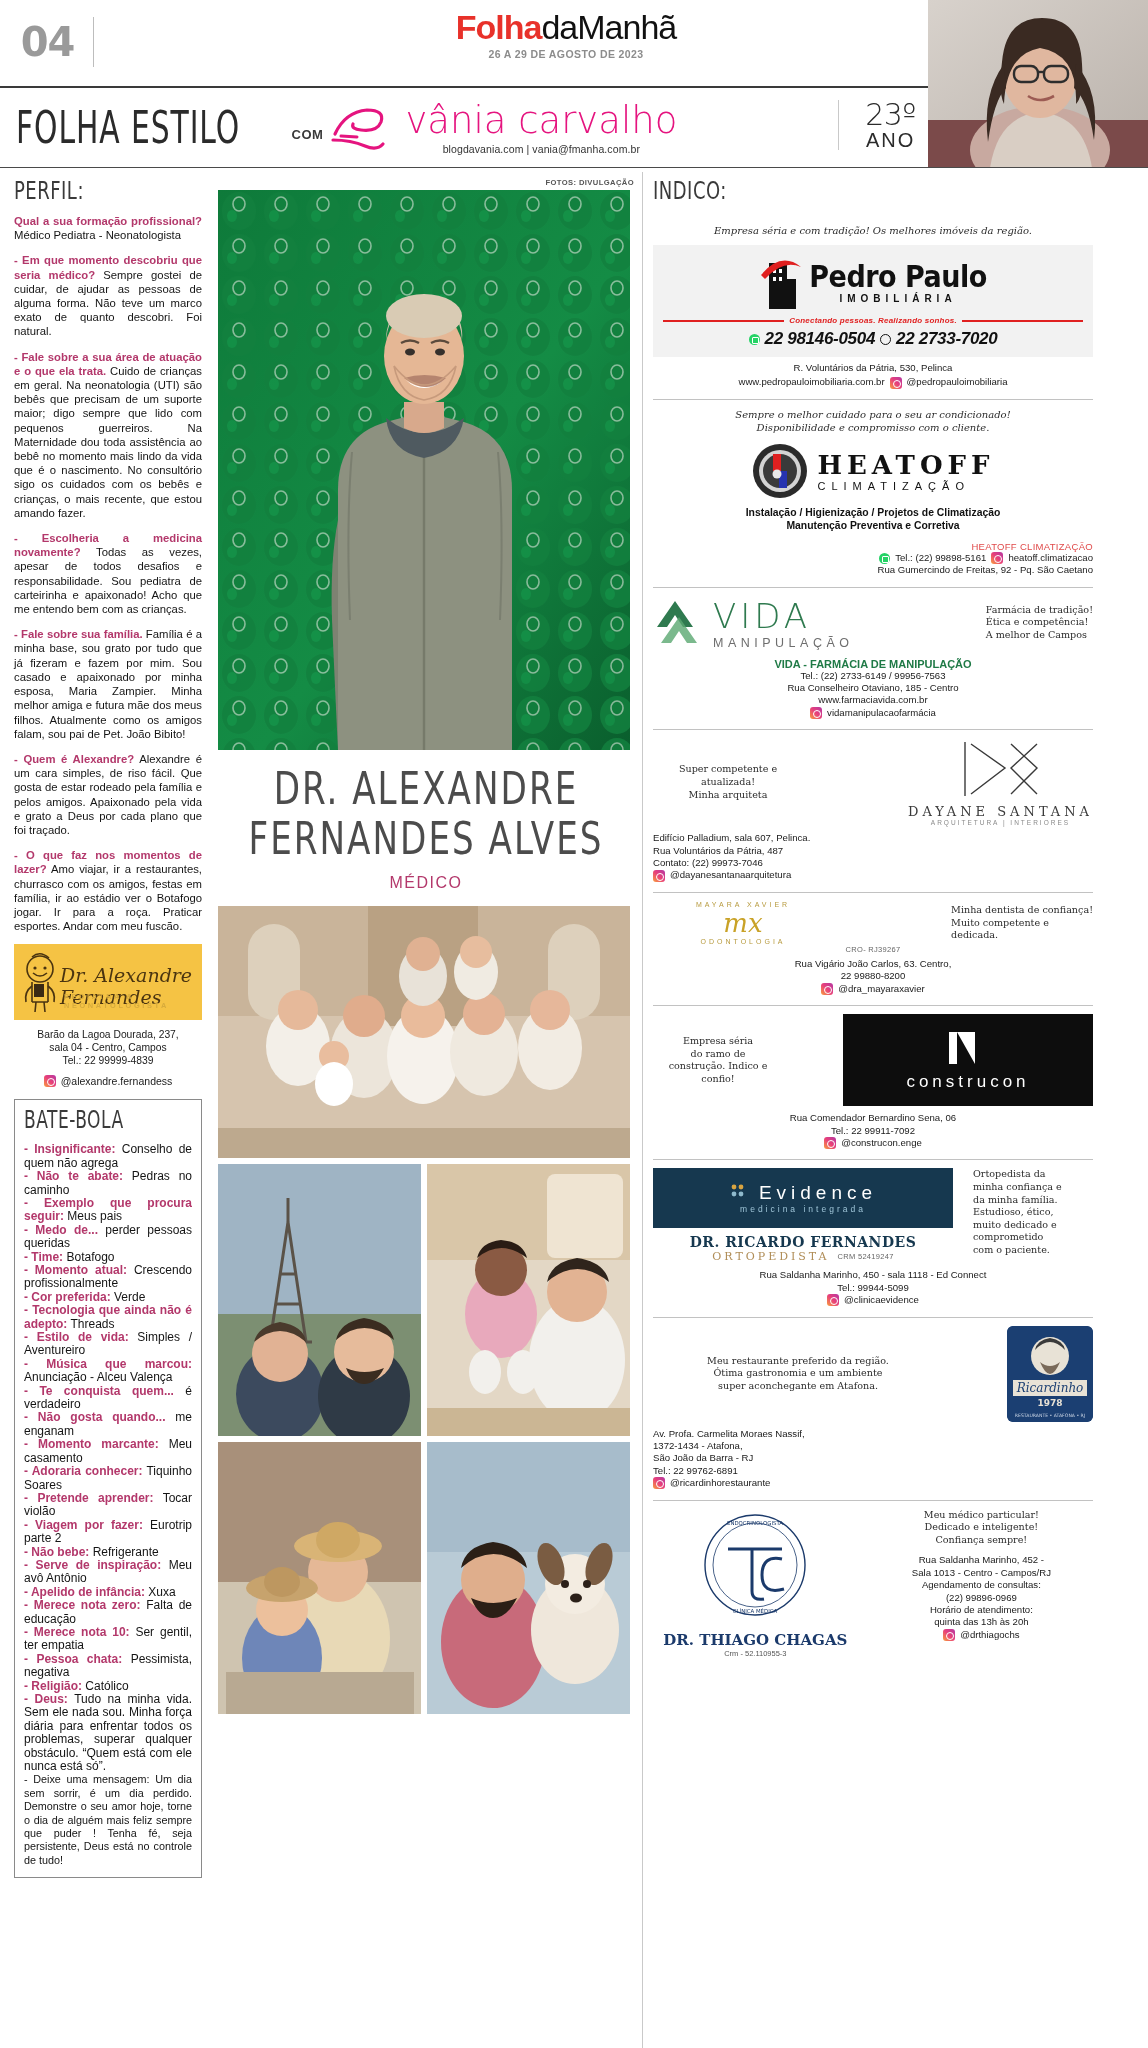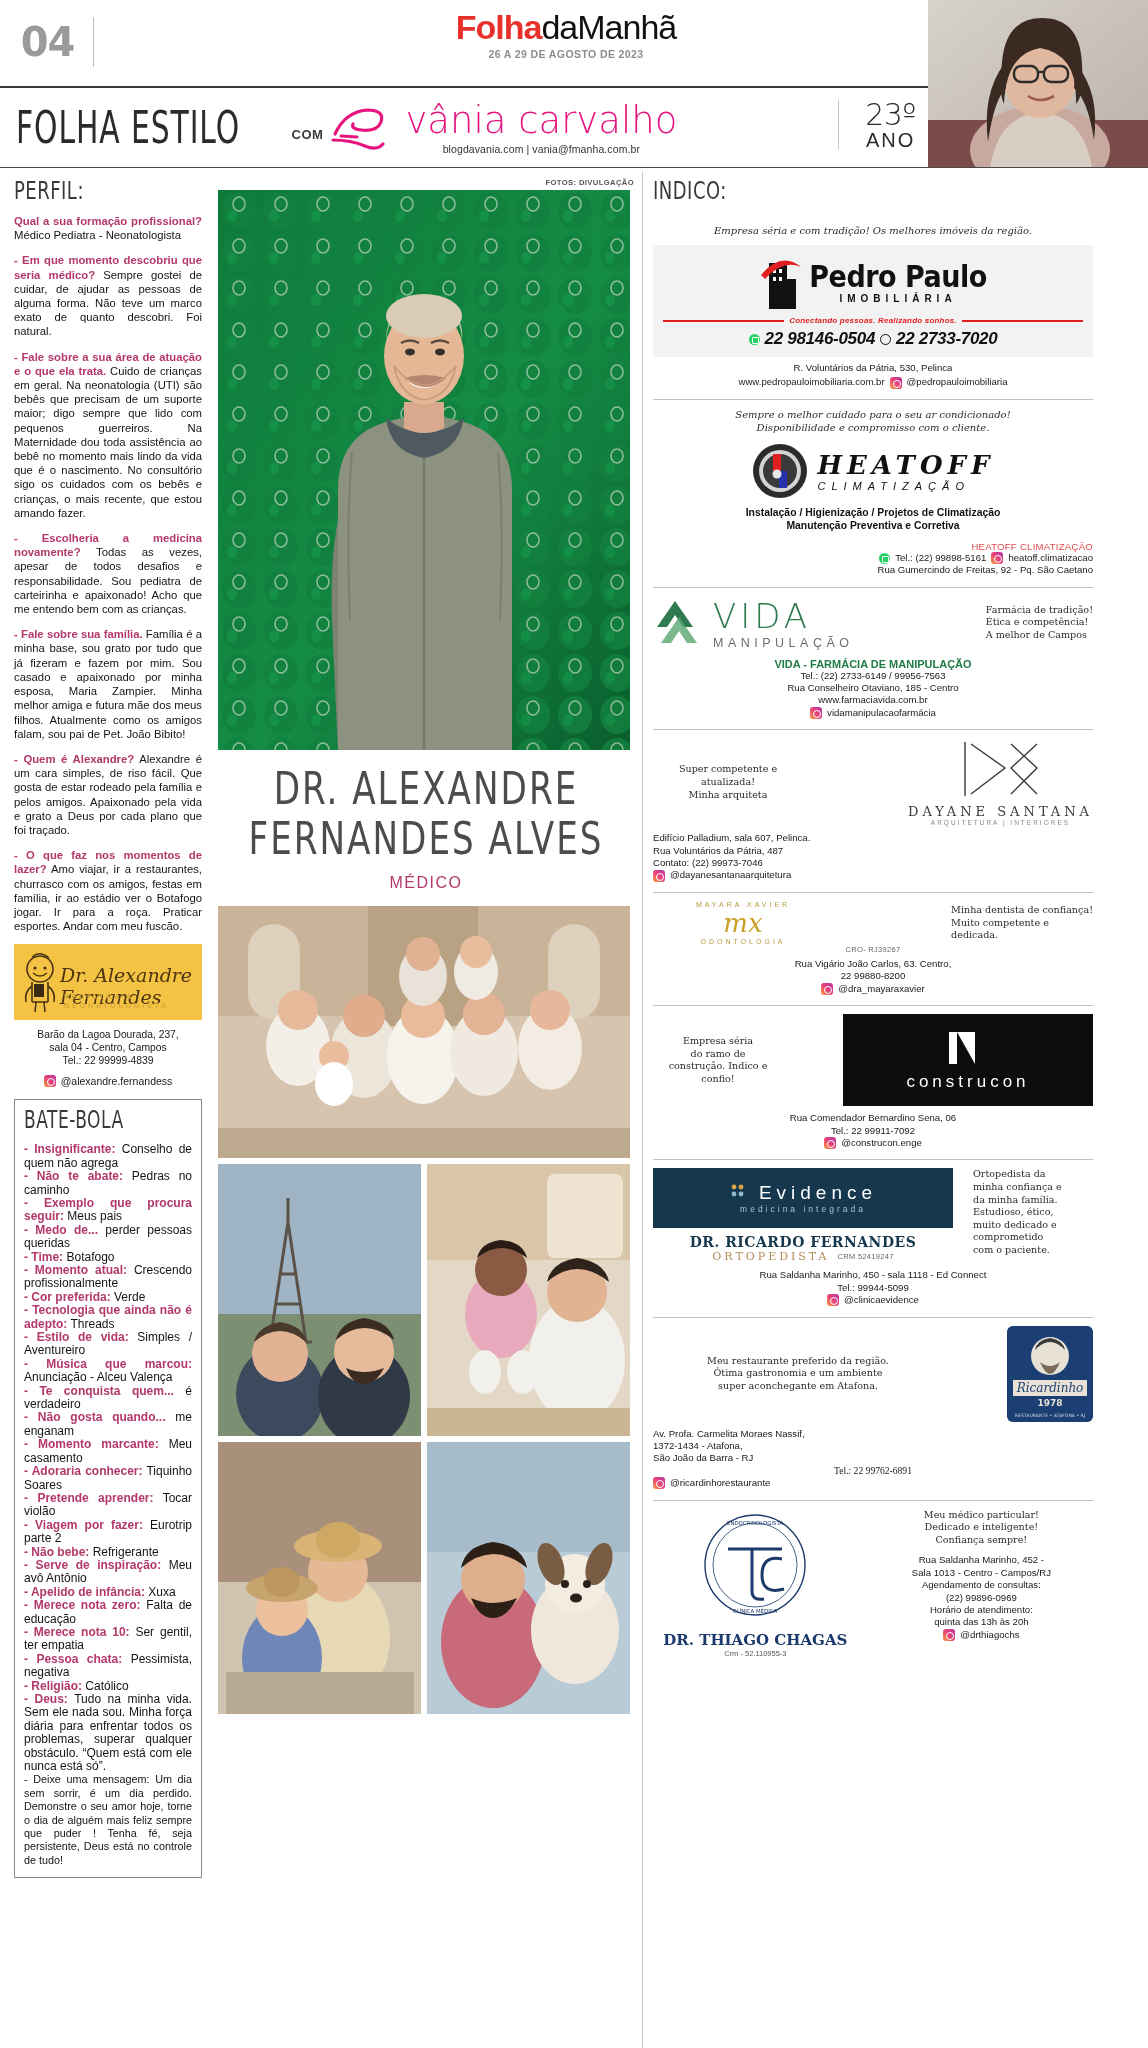--- a/index.html
+++ b/index.html
@@ -558,21 +558,21 @@
         <div class="ad-inline" style="margin-top:2px;">
           <span class="ad-info">www.pedropauloimobiliaria.com.br</span>
           <span class="ig"></span>
           <span class="ad-info">@pedropauloimobiliaria</span>
         </div>
       </div>
 
       <div class="ad">
         <div class="ad-quote" style="white-space:pre-line">Sempre o melhor cuidado para o seu ar condicionado!
 Disponibilidade e compromisso com o cliente.</div>
-        <div style="display:flex;align-items:center;justify-content:center;gap:8px;margin:8px 0 6px;font-style:italic;">
+        <div style="display:flex;align-items:center;justify-content:center;gap:8px;margin:8px 0 6px;">
           <svg width="58" height="58" viewBox="0 0 58 58">
             <circle cx="29" cy="29" r="27" fill="#2b2b2b"></circle>
             <circle cx="29" cy="29" r="21" fill="#d4d4d4"></circle>
             <circle cx="29" cy="29" r="17" fill="#3a3a3a"></circle>
             <rect x="22" y="12" width="8" height="17" fill="#e02020"></rect>
             <rect x="28" y="29" width="8" height="17" fill="#2633b0"></rect>
             <circle cx="26" cy="32" r="4.5" fill="#e8e8e8"></circle>
           </svg>
           <div>
             <div class="heat-name">HEATOFF</div>
@@ -742,21 +742,21 @@
               <rect x="6" y="54" width="74" height="16" fill="#e8e2d6"></rect>
               <text x="43" y="66" font-family="DejaVu Serif, serif" font-size="12" font-style="italic" fill="#1b3f72" text-anchor="middle">Ricardinho</text>
               <text x="43" y="80" font-family="DejaVu Sans, sans-serif" font-size="9" font-weight="bold" fill="#e8e2d6" text-anchor="middle">1978</text>
               <text x="43" y="91" font-family="DejaVu Sans, sans-serif" font-size="4.6" fill="#c9d4e4" text-anchor="middle">RESTAURANTE • ATAFONA • RJ</text>
             </svg>
           </div>
         </div>
         <div class="ad-info" style="white-space:pre-line;text-align:left;margin-top:6px;">Av. Profa. Carmelita Moraes Nassif,
 1372-1434 - Atafona,
 São João da Barra - RJ</div>
-        <div class="ad-info" style="text-align:center;font-family:Liberation Serif, serif;">Tel.: 22 99762-6891</div>
+        <div class="ad-info" style="text-align:left;">Tel.: 22 99762-6891</div>
         <div class="ad-inline" style="justify-content:flex-start;">
           <span class="ig"></span>
           <span class="ad-info">@ricardinhorestaurante</span>
         </div>
       </div>
 
       <div class="ad">
         <div class="ad-row" style="justify-content:space-between;align-items:flex-start;">
           <div class="tc-box" style="width:220px;">
             <svg width="130" height="118" viewBox="0 0 130 118">

